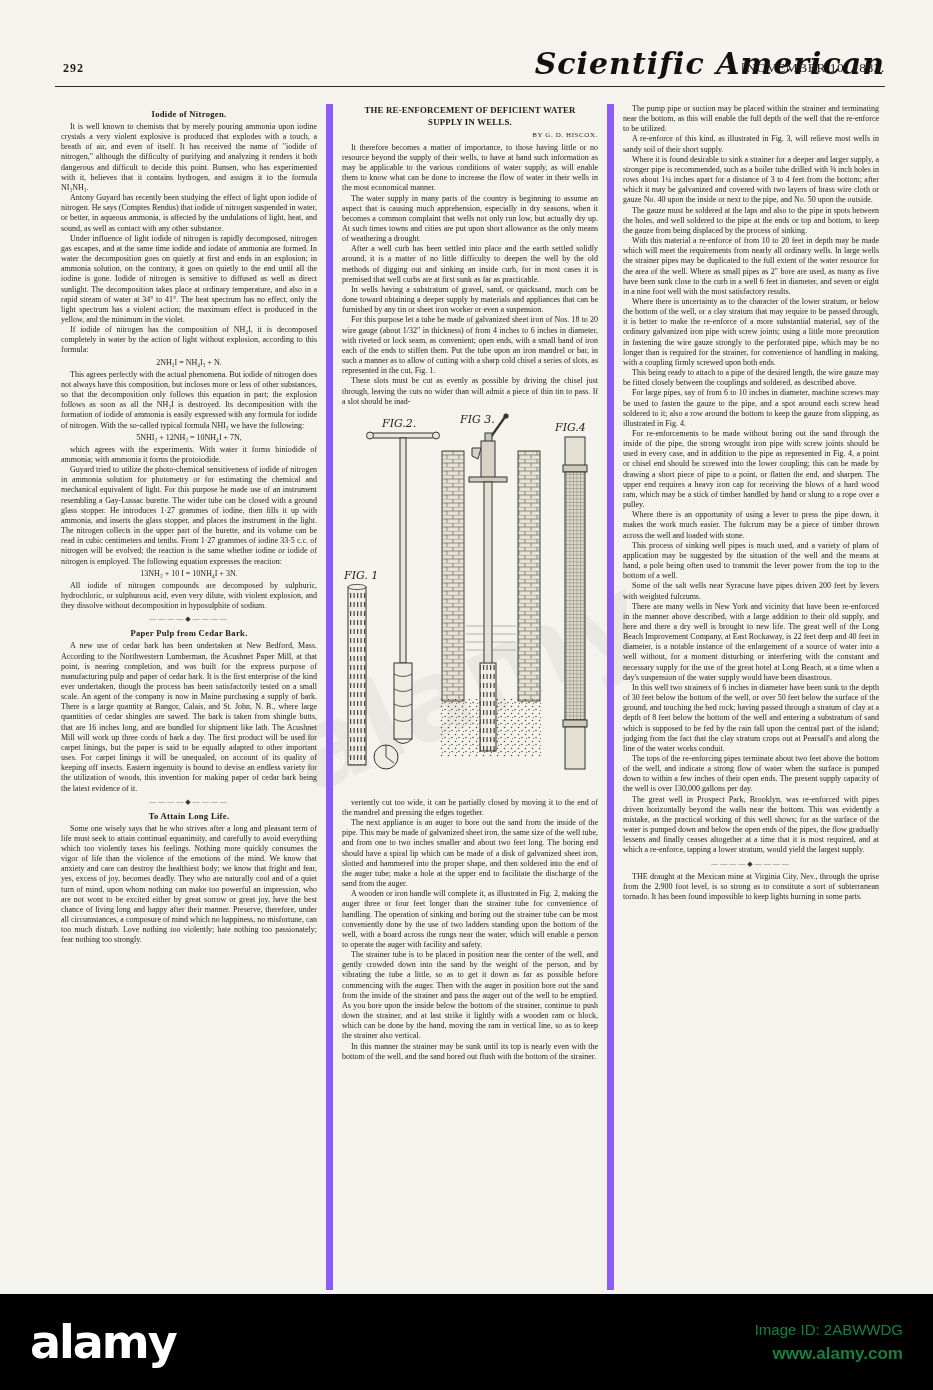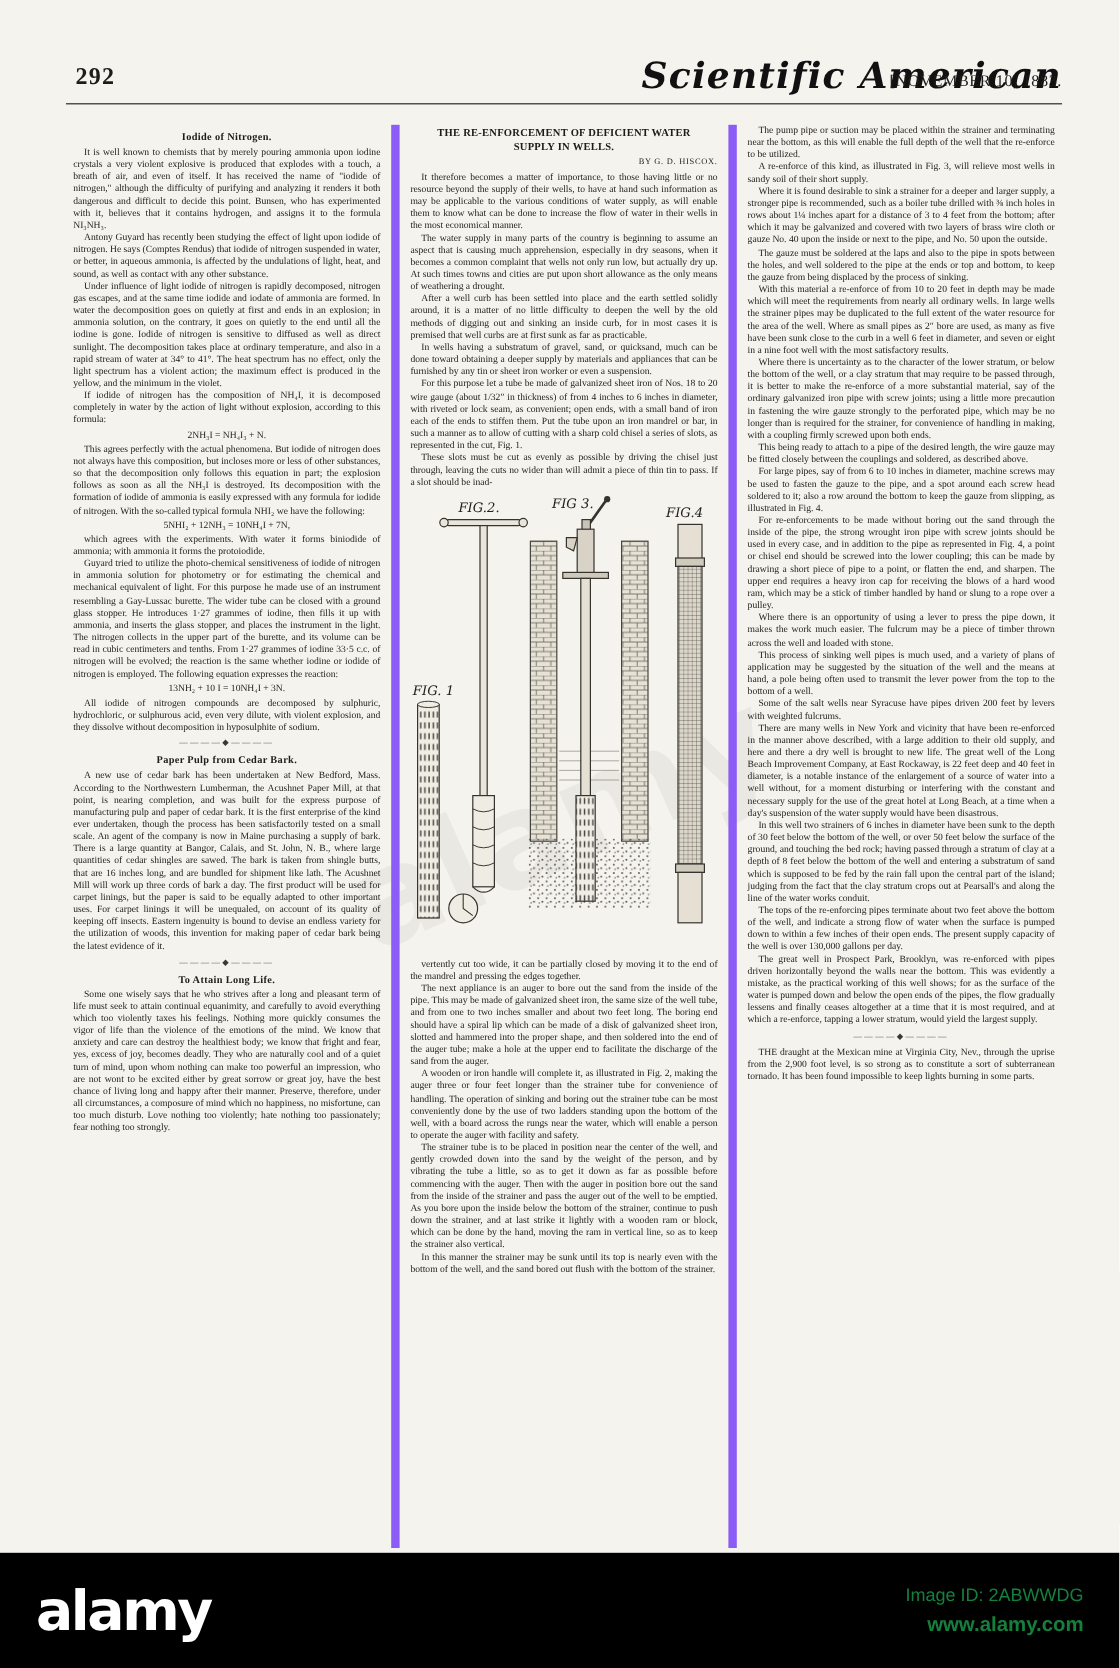--- a/index.html
+++ b/index.html
@@ -5,21 +5,21 @@
 <style>
   * { box-sizing: border-box; }
   html,body { margin:0; padding:0; background:#ffffff; }
   .page {
     position:relative; width:933px; height:1390px; margin:0 auto;
     background:#f5f3ee; overflow:hidden;
     font-family:"Liberation Serif", serif; color:#1d1c1a;
   }
   
   .header { position:absolute; top:38px; left:55px; right:48px; height:44px; }
-  .pagenum { position:absolute; left:8px; bottom:6px; font-weight:bold; font-size:20px; letter-spacing:1px;text-align:center; }
+  .pagenum { position:absolute; left:8px; bottom:6px; font-weight:bold; font-size:12px; letter-spacing:1px;text-align:center; }
   .masthead {
     position:absolute; left:0; right:0; bottom:1px; text-align:right;
     font-family:"DejaVu Serif", serif; font-weight:bold; font-style:italic;
     font-size:30px; letter-spacing:1px; color:#111;
   }
   .issuedate { position:absolute; right:0; bottom:6px; font-size:13.5px; letter-spacing:0.5px; }
   .header-rule { position:absolute; top:86px; left:55px; right:48px; height:3px; border-top:1.6px solid #2a2a28; }
   
   .columns { position:absolute; top:92px; left:52px; right:45px; bottom:100px; display:flex;margin-top:12px; }
   .col { flex:1 1 0; padding:0 9px; overflow:hidden; }

